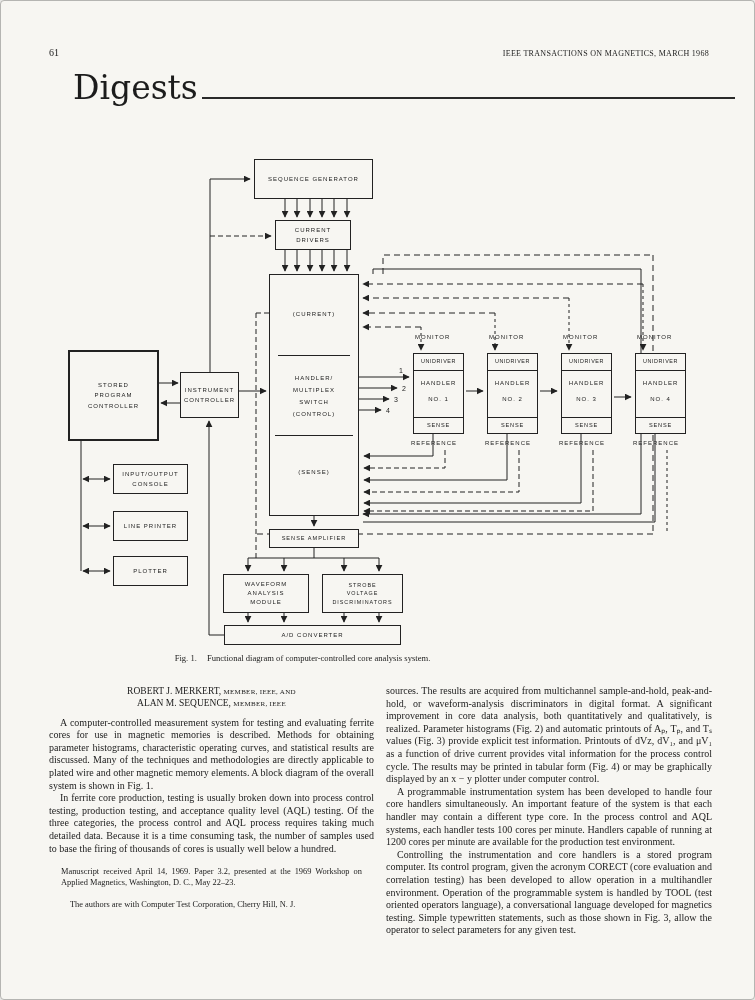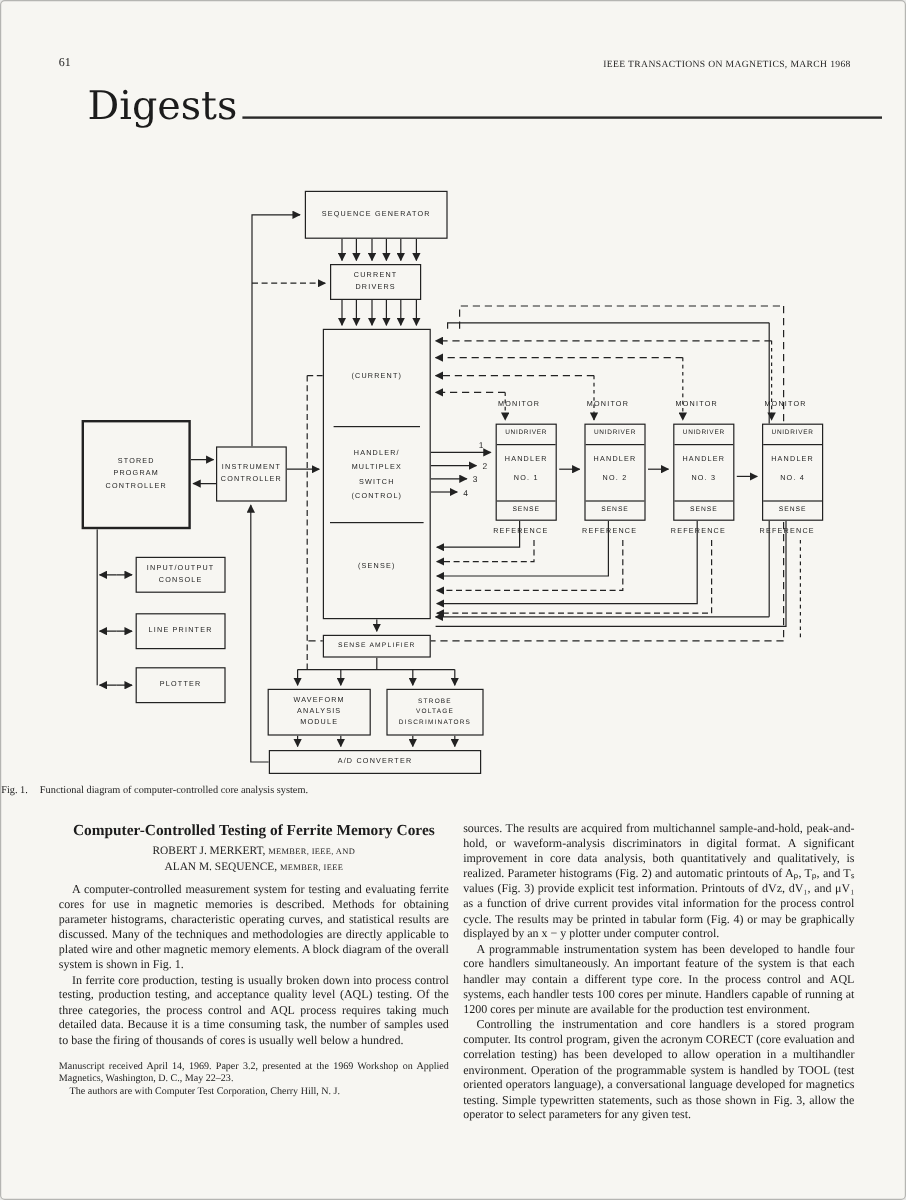--- a/index.html
+++ b/index.html
@@ -23,34 +23,34 @@
   .dlabel{position:absolute;font-family:"Liberation Sans", sans-serif;font-size:6px;
           letter-spacing:1px;text-align:center;color:#222;white-space:nowrap;}
   .inner-rule{position:absolute;border-top:1.5px solid #222;}
   .abs{position:absolute;white-space:nowrap;}
   .handler .strip-top{position:absolute;left:0;top:0;width:100%;height:16px;border-bottom:1.5px solid #222;
         display:flex;align-items:center;justify-content:center;font-size:5.4px;letter-spacing:.6px;}
   .handler .strip-bot{position:absolute;left:0;bottom:0;width:100%;height:15px;border-top:1.5px solid #222;
         display:flex;align-items:center;justify-content:center;font-size:5.6px;letter-spacing:.8px;}
   .handler .mid{position:absolute;left:0;top:24px;width:100%;display:flex;flex-direction:column;
         gap:6px;align-items:center;}
-  .fig-caption{position:absolute;left:0;top:652px;width:603px;text-align:left;font-size:8.6px;}
+  .fig-caption{position:absolute;left:0;top:652px;width:603px;text-align:center;font-size:8.6px;}
   .fig-caption b{font-weight:normal;margin-right:10px;}
 
   
   .col{position:absolute;top:684px;font-size:10px;line-height:12.6px;text-align:justify;}
   .col-left{left:48px;width:325px;}
   .col-right{left:385px;width:326px;}
   .art-title{text-align:center;font-weight:bold;font-size:12.8px;line-height:1.2;margin:0 0 4px 0;}
   .art-authors{text-align:center;font-size:9.5px;line-height:1.3;margin-bottom:7px;}
   .art-authors .affil{font-size:7px;letter-spacing:.3px;}
   .col p{margin:0;}
   .col p.ind{text-indent:11px;}
   .footnote{margin-top:9px;font-size:8.4px;line-height:10.6px;text-align:justify;}
-  .footnote p{margin:0;}
+  .footnote p{margin:12px;}
   .footnote p.ind{text-indent:9px;}
 </style>
 </head>
 <body>
 
 <div class="page">
 
   <div class="hdr-page-no">61</div>
   <div class="hdr-journal">IEEE TRANSACTIONS ON MAGNETICS, MARCH 1968</div>
   <div class="digests-row">
@@ -253,21 +253,20 @@
     <div class="dlabel" style="left:432px;top:289px;">REFERENCE</div>
     <div class="dlabel" style="left:506px;top:289px;">REFERENCE</div>
     <div class="dlabel" style="left:580px;top:289px;">REFERENCE</div>
   </div>
 
   <div class="fig-caption">
     <b>Fig. 1.</b><span>Functional diagram of computer-controlled core analysis system.</span>
   </div>
 
   <div class="col col-left">
-    <div class="art-title">Computer-Controlled Testing of Ferrite Memory Cores</div>
     <div class="art-authors">
       <span>ROBERT J. MERKERT,</span>
       <span class="affil">MEMBER, IEEE, AND</span><br>
       <span>ALAN M. SEQUENCE,</span>
       <span class="affil">MEMBER, IEEE</span>
     </div>
     <p class="ind">A computer-controlled measurement system for testing and evaluating ferrite cores for use in magnetic memories is described. Methods for obtaining parameter histograms, characteristic operating curves, and statistical results are discussed. Many of the techniques and methodologies are directly applicable to plated wire and other magnetic memory elements. A block diagram of the overall system is shown in Fig. 1.</p>
     <p class="ind">In ferrite core production, testing is usually broken down into process control testing, production testing, and acceptance quality level (AQL) testing. Of the three categories, the process control and AQL process requires taking much detailed data. Because it is a time consuming task, the number of samples used to base the firing of thousands of cores is usually well below a hundred.</p>
     <div class="footnote">
       <p>Manuscript received April 14, 1969. Paper 3.2, presented at the 1969 Workshop on Applied Magnetics, Washington, D. C., May 22–23.</p>

